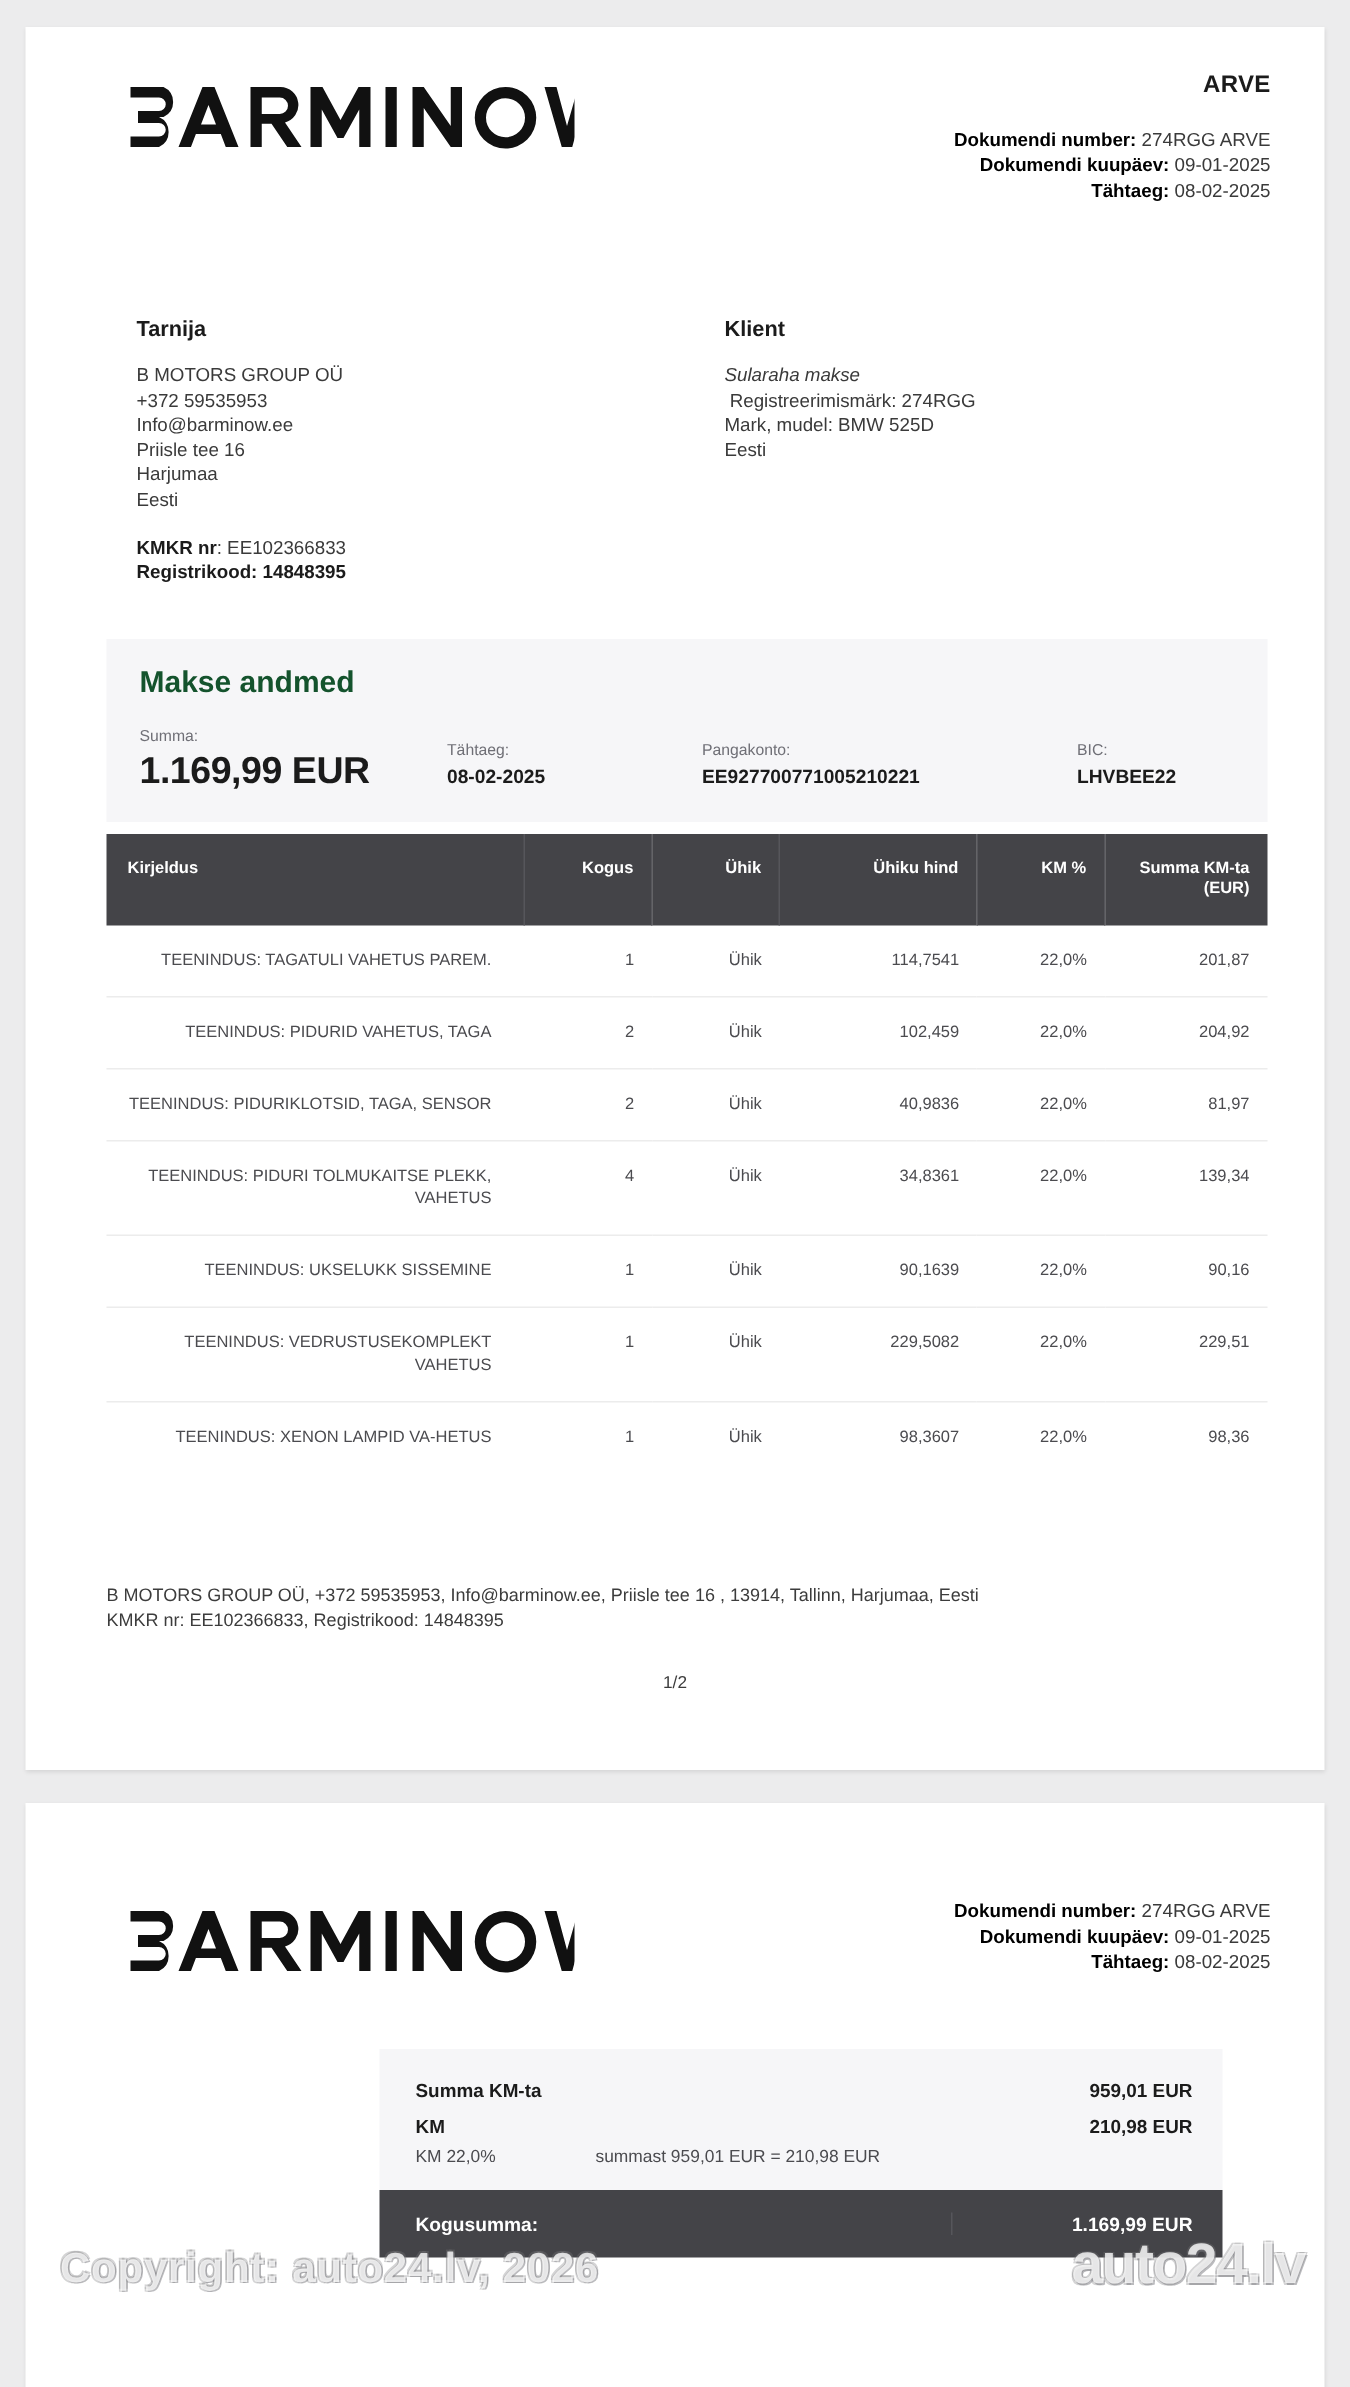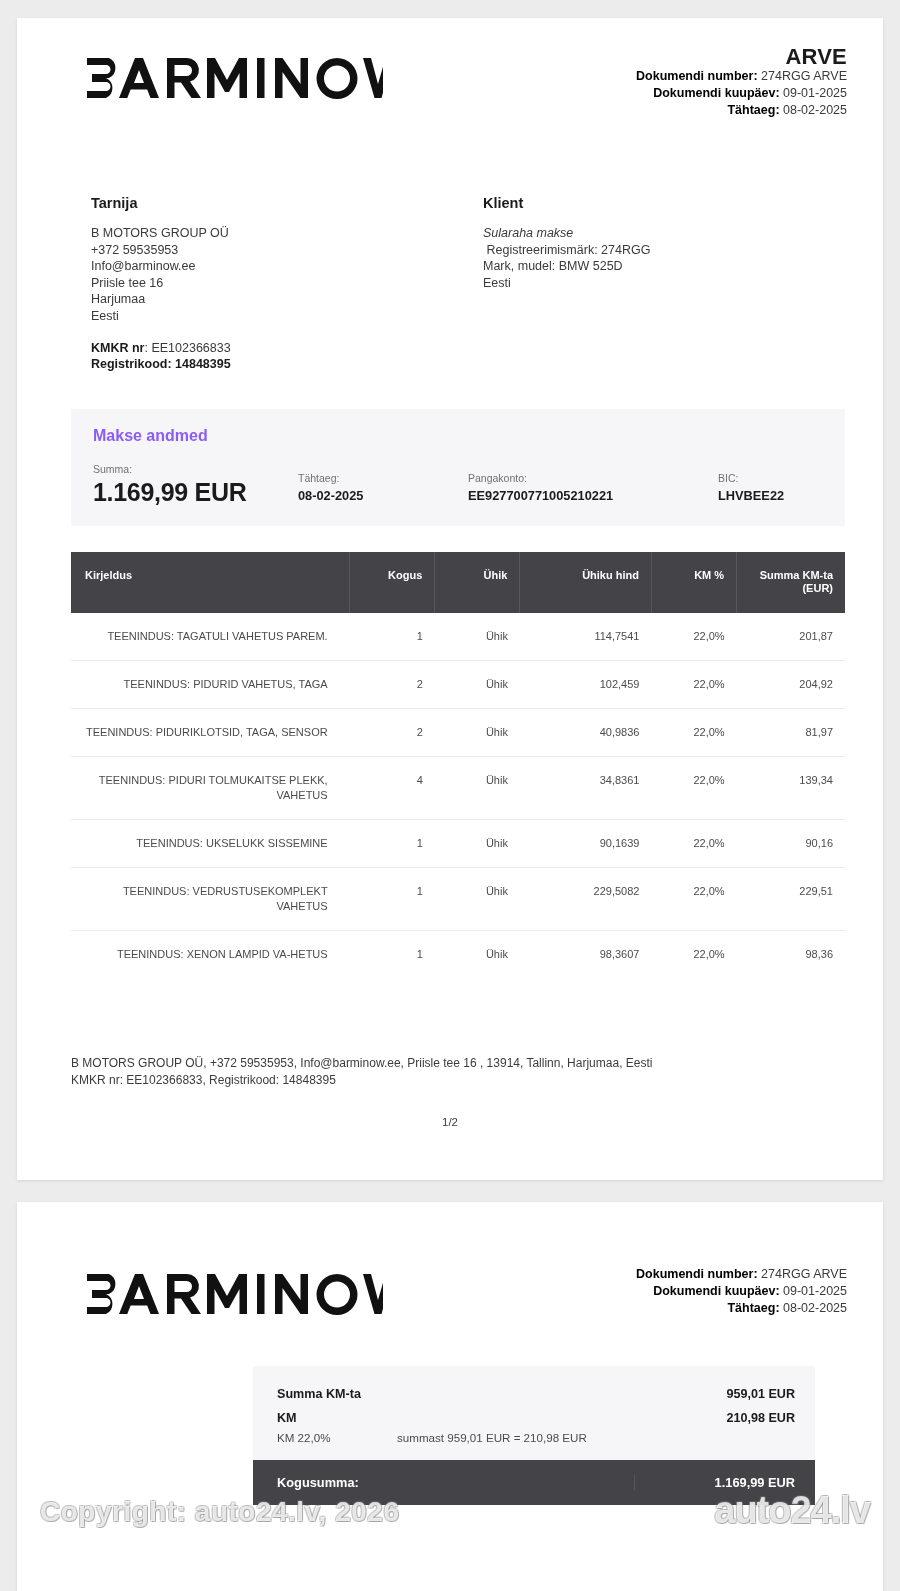--- a/index.html
+++ b/index.html
@@ -47,25 +47,25 @@
   .logo svg { display: block; }
 
   .header-meta {
     text-align: right;
     font-size: 12.5px;
     line-height: 17px;
     color: #3a3a3a;
     padding-top: 4px;
   }
   .header-meta .doc-type {
-    font-size: 22px;
+    font-size: 16px;
     font-weight: bold;
     color: #1b1b1b;
     letter-spacing: 0.2px;
-    margin-bottom: 3px;
+    margin-bottom: 20px;
     display: block;
   }
   .meta-row { white-space: nowrap; }
   .meta-row b { font-weight: bold; color: #000000; }
 
   
   .parties {
     display: flex;
     margin-top: 76px;
     padding-left: 38px;
@@ -97,23 +97,23 @@
 
   
   .pay-panel {
     margin-top: 36px;
     margin-left: 18px;
     margin-right: 2px;
     background: #f6f6f8;
     padding: 18px 22px 20px 22px;
   }
   .pay-panel h4 {
-    font-size: 16px;
-    font-weight: bold;
-    color: #8b5cf6;
+    font-size: 20px;
+    font-weight: bold;
+    color: #14532d;
     margin-bottom: 18px;
   }
   .pay-grid {
     display: flex;
     align-items: flex-end;
   }
   .pay-cell { flex: 0 0 auto; }
   .pay-cell.c1 { width: 205px; }
   .pay-cell.c2 { width: 170px; padding-bottom: 3px; }
   .pay-cell.c3 { width: 250px; padding-bottom: 3px; }
@@ -132,21 +132,21 @@
     font-size: 25px;
     font-weight: bold;
     letter-spacing: -0.3px;
     line-height: 27px;
   }
 
   
   .items {
     width: 100%;
     border-collapse: collapse;
-    margin-top: 26px;
+    margin-top: 8px;
     margin-left: 18px;
     width: calc(100% - 20px);
     table-layout: fixed;
   }
   .items thead th {
     background: #444448;
     color: #ffffff;
     font-size: 11px;
     font-weight: bold;
     padding: 17px 12px 18px 12px;

